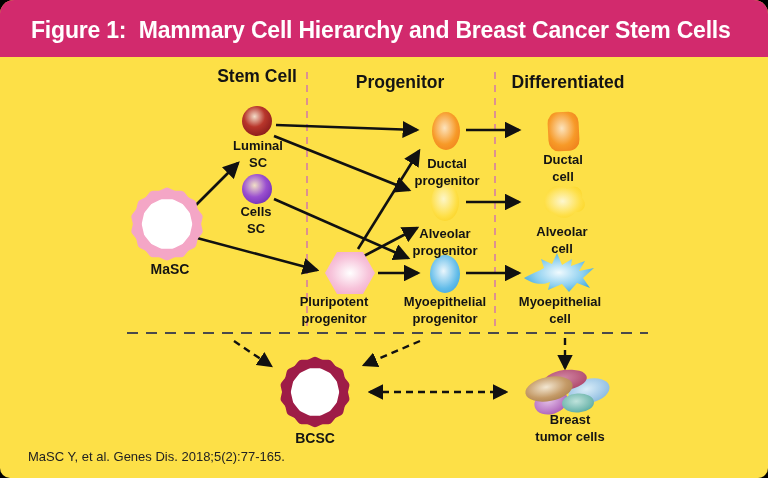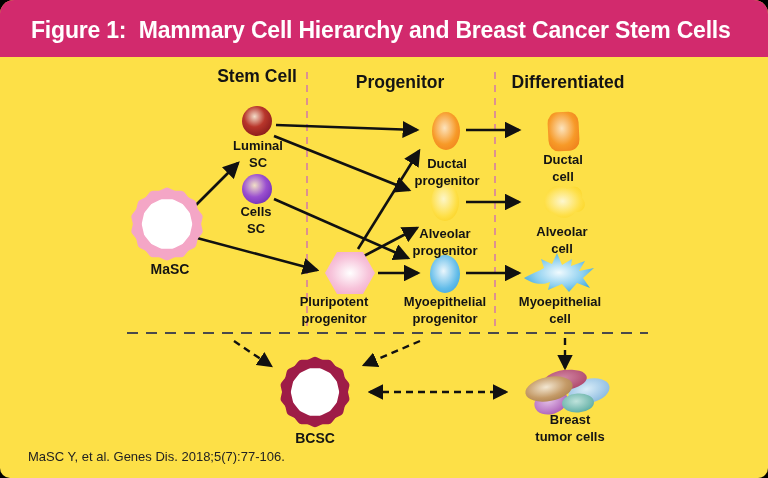--- a/index.html
+++ b/index.html
@@ -181,16 +181,16 @@
     <span>Myoepithelial</span>
     <span>cell</span>
   </div>
   <div class="lbl big" style="left:245px;top:427px;">BCSC</div>
   <div class="lbl" style="left:500px;top:412px;">
     <span>Breast</span>
     <span>tumor cells</span>
   </div>
 
   <div class="citation">
-    <span>MaSC Y, et al. </span><span class="it">Genes Dis</span><span>. 2018;5(7):77-106.</span>
+    <span>MaSC Y, et al. </span><span class="it">Genes Dis</span><span>. 2018;5(2):77-165.</span>
   </div>
 
 </div>
 
 </body></html>

